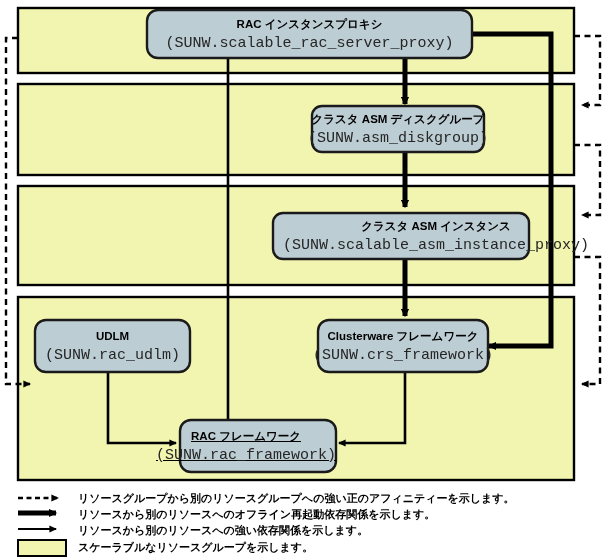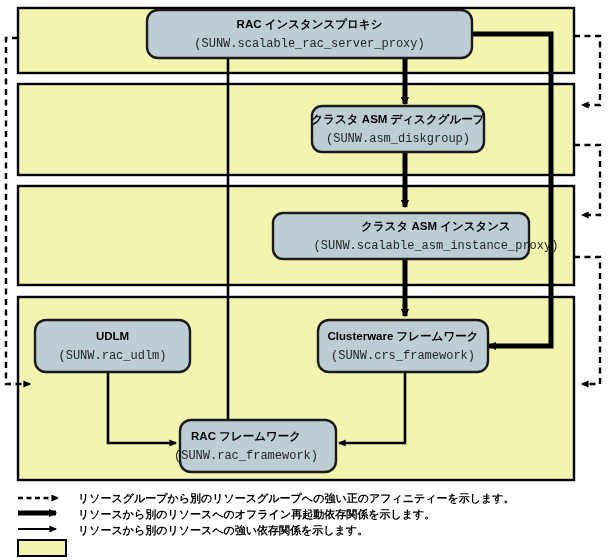--- a/index.html
+++ b/index.html
@@ -24,21 +24,21 @@
   .node-title{
     font-family:"Liberation Sans", sans-serif;
     font-size:11.5px;
     font-weight:bold;
     color:#000;
     line-height:14px;
     white-space:nowrap;
   }
   .node-sub{
     font-family:"Liberation Mono","DejaVu Sans Mono",monospace;
-    font-size:12px;
+    font-size:15px;
     color:#262626;
     line-height:14px;
     margin-top:6px;
     white-space:nowrap;
   }
   .legend-text{
     position:absolute;
     font-family:"Liberation Sans", sans-serif;
     font-size:11px;
     font-weight:bold;
@@ -123,22 +123,23 @@
   <div class="node-text" style="left:35px;top:320px;width:155px;height:52px;border-radius:23px;">
     <div class="node-title">UDLM</div>
     <div class="node-sub">(SUNW.rac_udlm)</div>
   </div>
 
   <div class="node-text" style="left:318px;top:320px;width:170px;height:52px;border-radius:16px;">
     <div class="node-title">Clusterware フレームワーク</div>
     <div class="node-sub">(SUNW.crs_framework)</div>
   </div>
 
-  <div class="node-text" style="left:180px;top:420px;width:132px;height:52px;">
+  <div class="node-text" style="left:180px;top:420px;width:132px;height:52px;text-decoration:underline;">
     <div class="node-title">RAC フレームワーク</div>
     <div class="node-sub">(SUNW.rac_framework)</div>
   </div>
 
   <div class="legend-text" style="left:78px;top:492px;">リソースグループから別のリソースグループへの強い正のアフィニティーを示します。</div>
   <div class="legend-text" style="left:78px;top:508px;">リソースから別のリソースへのオフライン再起動依存関係を示します。</div>
   <div class="legend-text" style="left:78px;top:524px;">リソースから別のリソースへの強い依存関係を示します。</div>
+  <div class="legend-text" style="left:78px;top:541px;">スケーラブルなリソースグループを示します。</div>
 
 </div>
 
 </body></html>

